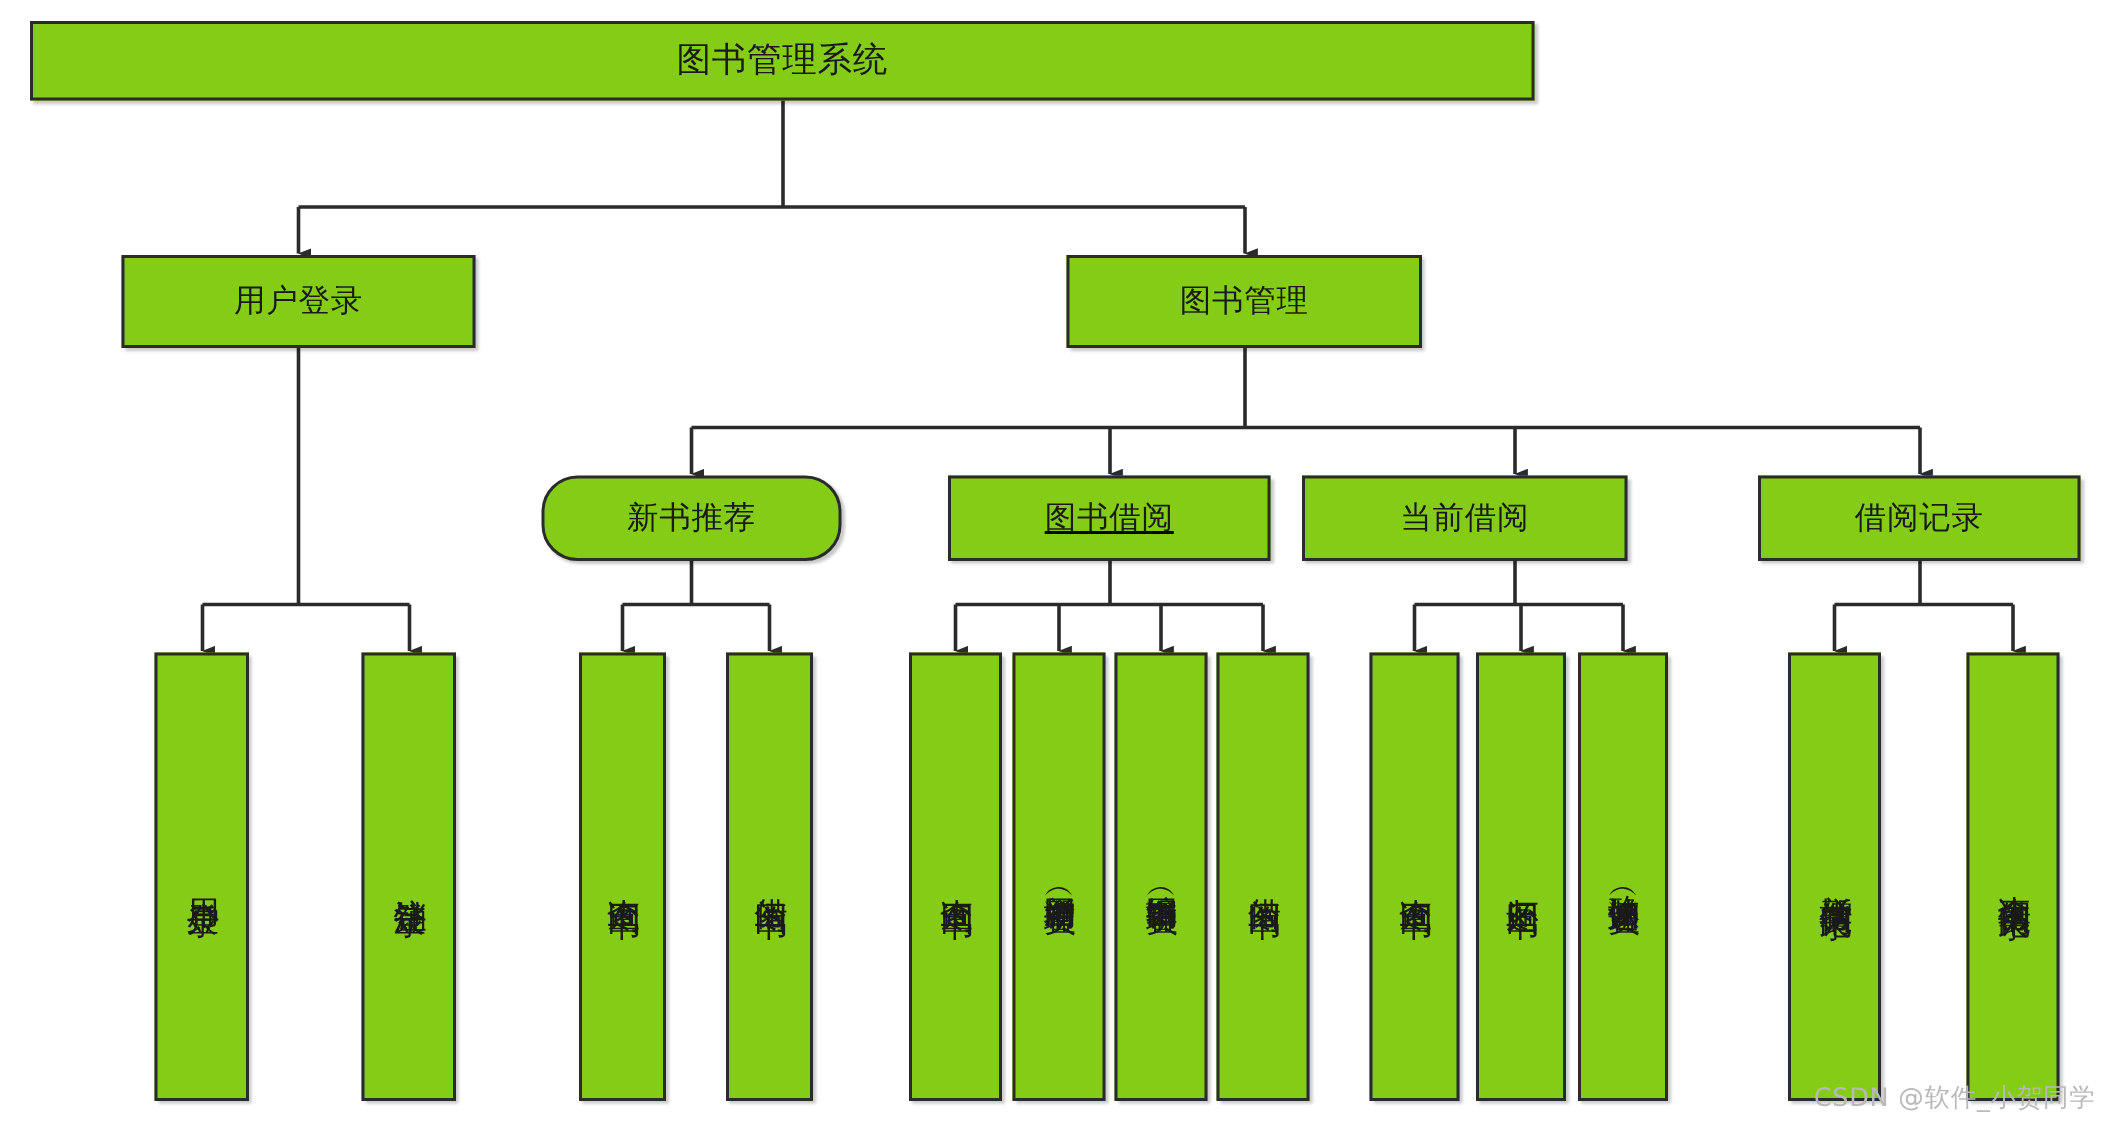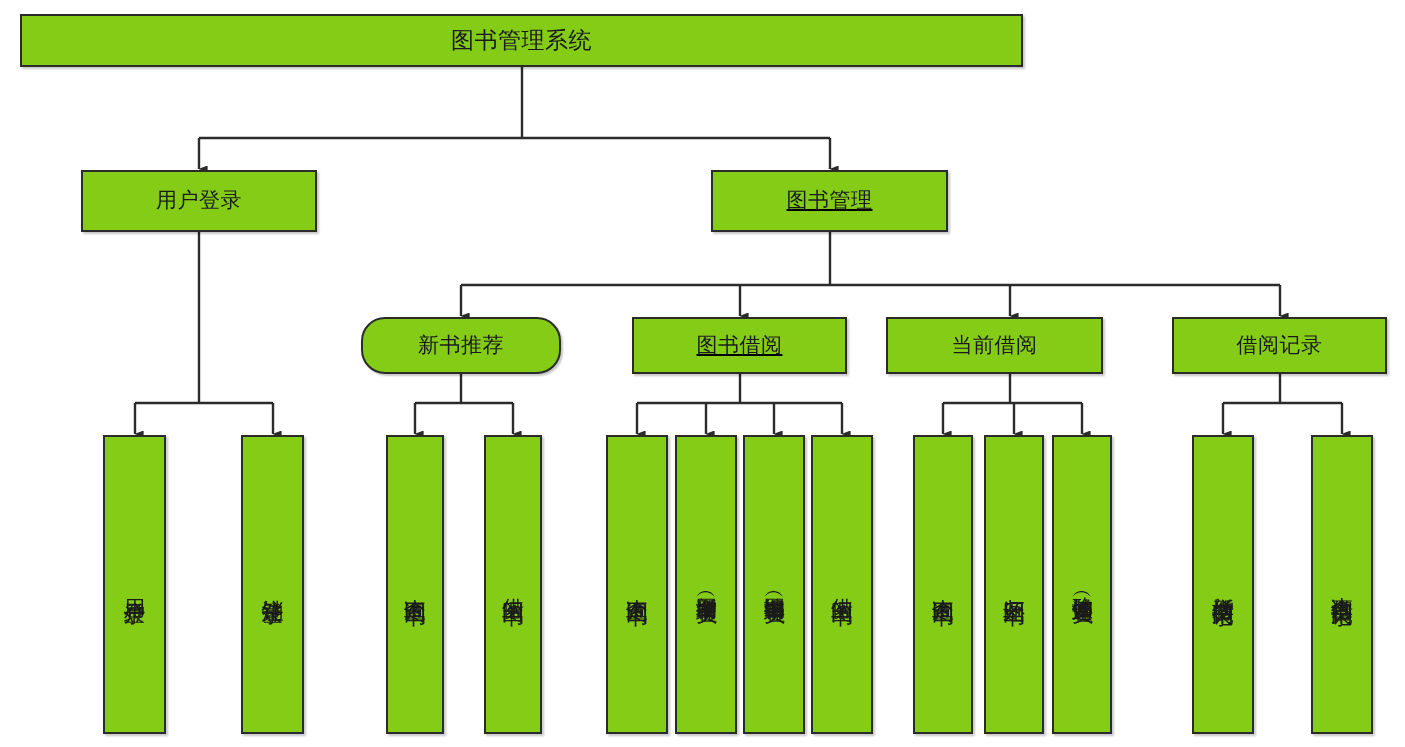--- a/index.html
+++ b/index.html
@@ -123,30 +123,30 @@
       </g>
   </svg>
 
   <div id="nodes-layer">
       <div class="node level-0" style="left: 20px; top: 14px; width: 1003px; height: 53px;">
         <span class="label">图书管理系统</span>
       </div>
       <div class="node level-1" style="left: 81px; top: 170px; width: 236px; height: 62px;">
         <span class="label">用户登录</span>
       </div>
-      <div class="node level-1" style="left: 711px; top: 170px; width: 237px; height: 62px; text-decoration: underline;">
+      <div class="node level-1" style="left: 711px; top: 170px; width: 237px; height: 62px;">
         <span class="label">图书管理</span>
       </div>
       <div class="node level-2" style="left: 361px; top: 317px; width: 200px; height: 57px; border-radius: 24px;">
         <span class="label">新书推荐</span>
       </div>
       <div class="node level-2" style="left: 632px; top: 317px; width: 215px; height: 57px; text-decoration: underline;">
         <span class="label">图书借阅</span>
       </div>
-      <div class="node level-2" style="left: 886px; top: 317px; width: 217px; height: 57px; justify-content: center;">
+      <div class="node level-2" style="left: 868px; top: 317px; width: 217px; height: 57px; justify-content: center;">
         <span class="label">当前借阅</span>
       </div>
       <div class="node level-2" style="left: 1172px; top: 317px; width: 215px; height: 57px;">
         <span class="label">借阅记录</span>
       </div>
       <div class="node level-3 leaf" style="left: 103px; top: 435px; width: 63px; height: 299px;">
         <span class="label">用户登录</span>
       </div>
       <div class="node level-3 leaf" style="left: 241px; top: 435px; width: 63px; height: 299px;">
         <span class="label">注销登录</span>
@@ -179,14 +179,15 @@
         <span class="label">确认归还（管理员）</span>
       </div>
       <div class="node level-3 leaf" style="left: 1192px; top: 435px; width: 62px; height: 299px;">
         <span class="label">新增借阅记录</span>
       </div>
       <div class="node level-3 leaf" style="left: 1311px; top: 435px; width: 62px; height: 299px;">
         <span class="label">查询借阅记录</span>
       </div>
     </div>
 
+  <div id="watermark">CSDN @软件_小贺同学</div>
 
 </div>
 
 </body></html>

